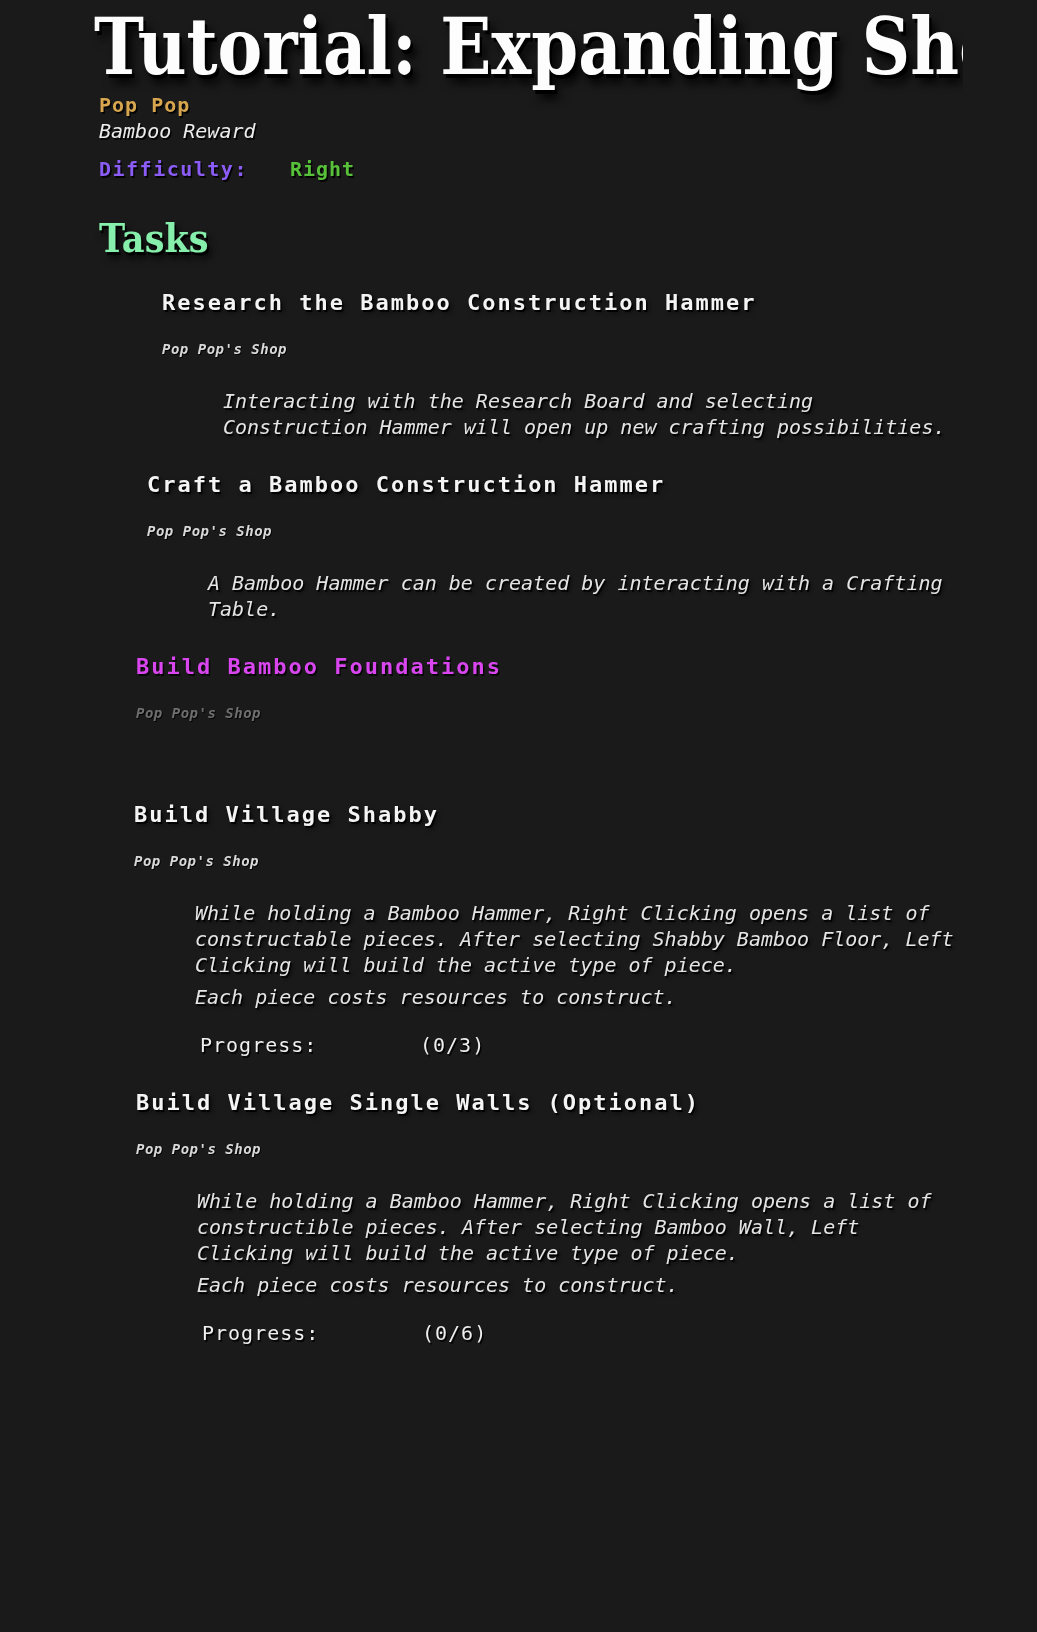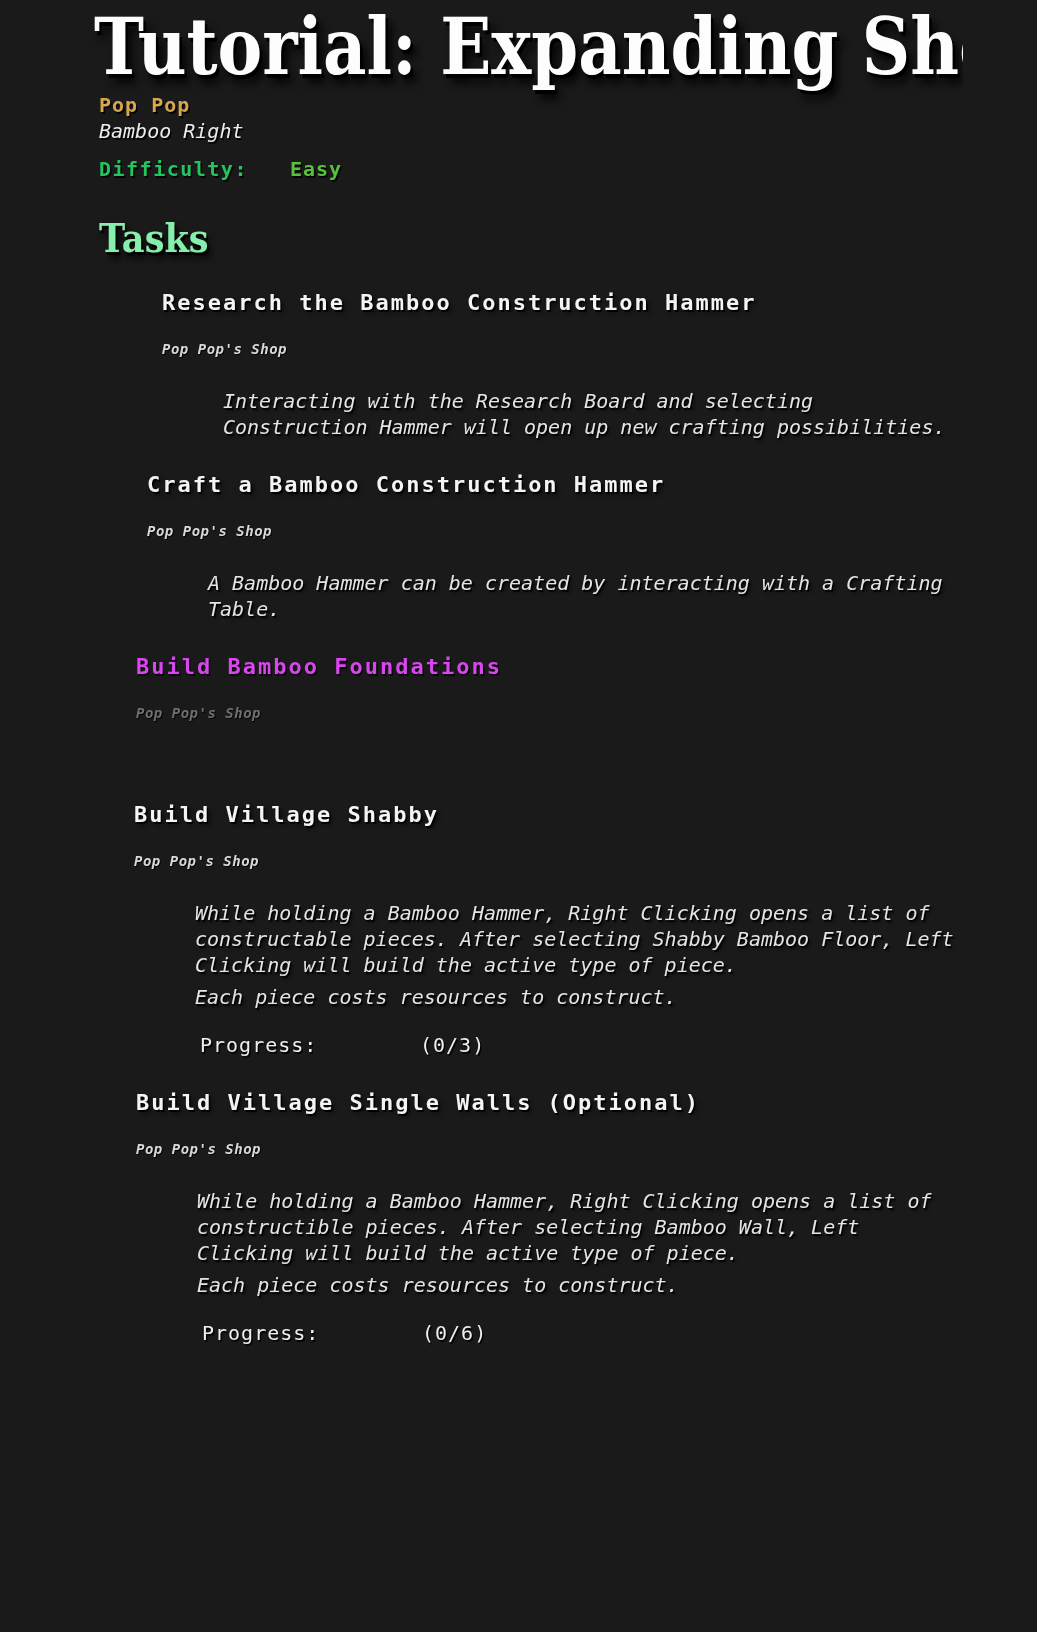--- a/index.html
+++ b/index.html
@@ -54,21 +54,21 @@
     text-shadow: 1.5px 1.5px 0 rgba(0,0,0,0.85);
   }
   .difficulty-row {
     margin: 13px 0 0 25px;
     font-size: 20px;
     line-height: 26px;
     font-weight: bold;
     text-shadow: 1.5px 1.5px 0 rgba(0,0,0,0.85);
   }
   .difficulty-label {
-    color: #22c55e;
+    color: #8b5cf6;
     letter-spacing: 1.5px;
   }
   .difficulty-value {
     margin-left: 42px;
     color: #57c139;
     letter-spacing: 1px;
   }
 
   
   .tasks-heading {
@@ -149,24 +149,24 @@
   .stat-value { letter-spacing: 1px; }
 </style>
 </head>
 <body>
 
 <div class="page">
 
   <h1 class="page-title"><span class="squeeze">Tutorial: Expanding Shop</span></h1>
 
   <div class="quest-giver">Pop Pop</div>
-  <div class="quest-region">Bamboo Right</div>
+  <div class="quest-region">Bamboo Reward</div>
 
   <div class="difficulty-row">
-    <span class="difficulty-label">Difficulty:</span><span class="difficulty-value">Easy</span>
+    <span class="difficulty-label">Difficulty:</span><span class="difficulty-value">Right</span>
   </div>
 
   <h2 class="tasks-heading"><span class="squeeze">Tasks</span></h2>
 
   <section class="task t1">
     <h3 class="task-title">Research the Bamboo Construction Hammer</h3>
     <div class="task-location">Pop Pop's Shop</div>
     <div class="task-desc">
       <p>Interacting with the Research Board and selecting Construction Hammer will open up new crafting possibilities.</p>
     </div>

